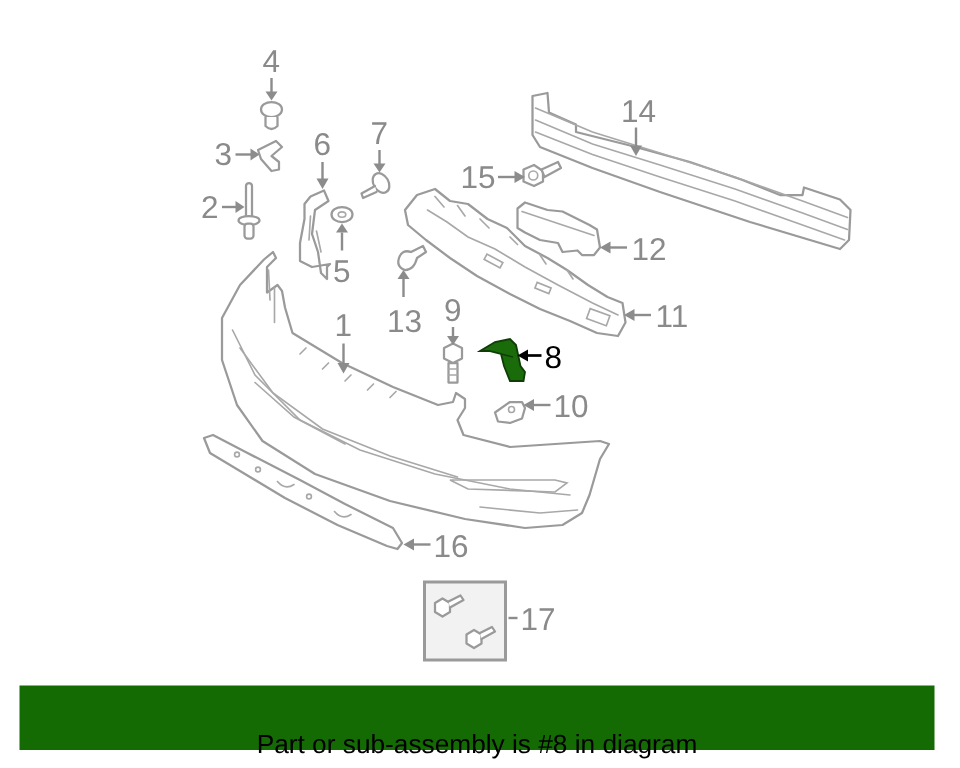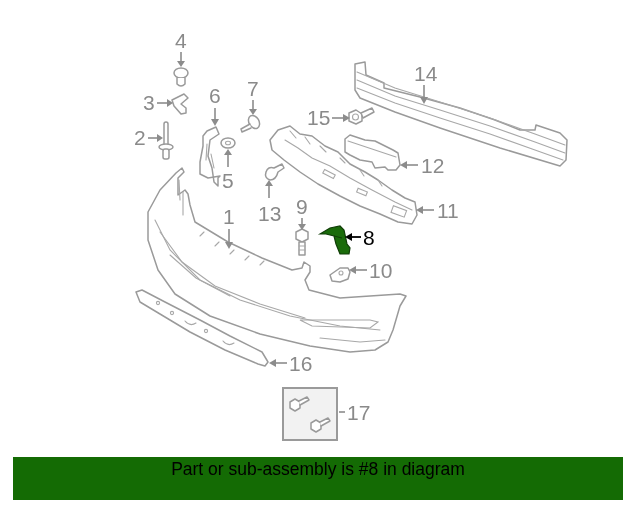--- a/index.html
+++ b/index.html
@@ -15,21 +15,21 @@
   .arrow-active { stroke: #000; stroke-width: 1.8; fill: none; }
   .ah-active { fill: #000; }
   .highlight { fill: #1a6b0a; stroke: #0f3d06; stroke-width: 1.2; }
   .box17 { fill: #f2f2f2; stroke: #9a9a9a; stroke-width: 2; }
   #banner {
     position: absolute; left: 13px; top: 457px; width: 610px; height: 43px;
     background: #146b04; color: #000000; text-align: center;
     font-family: "Liberation Sans", sans-serif; font-size: 17.5px; line-height: 20px;
     padding-top: 2px; box-sizing: border-box;
   }
-  #banner div { white-space: nowrap; }
+  #banner div { white-space: nowrap; margin-top: 27px; }
 </style>
 </head>
 <body>
 
 <svg id="diagram" viewBox="0 0 640 450" xmlns="http://www.w3.org/2000/svg">
 
   <g>
     <path class="lnf" d="M355,64 L365,62 L366,75 L384,83 L384,88 L420,97 L460,108 L495,120 L520,130 L535,130 L536,125 L560,133 L567,140 L566,160 L560,166 L500,148 L440,128 L395,112 L360,98 L355,90 Z"></path>
     <path class="thin" d="M357,72 L395,88 L440,102 L490,118 L535,134 L565,145"></path>
     <path class="thin" d="M357,80 L395,96 L440,110 L490,126 L535,142 L565,153"></path>

